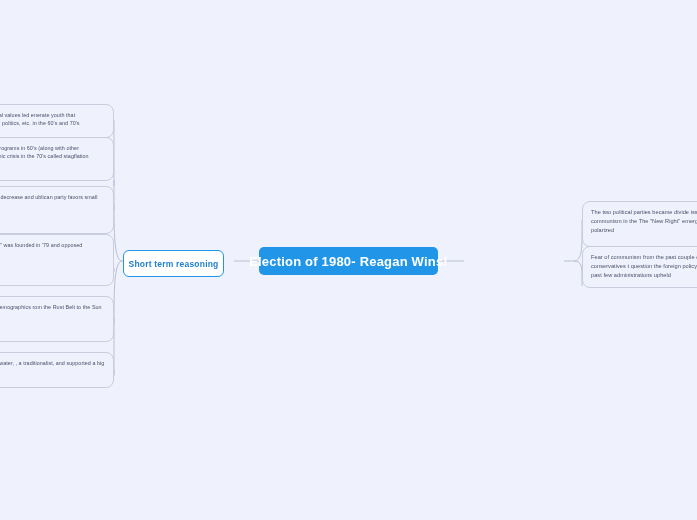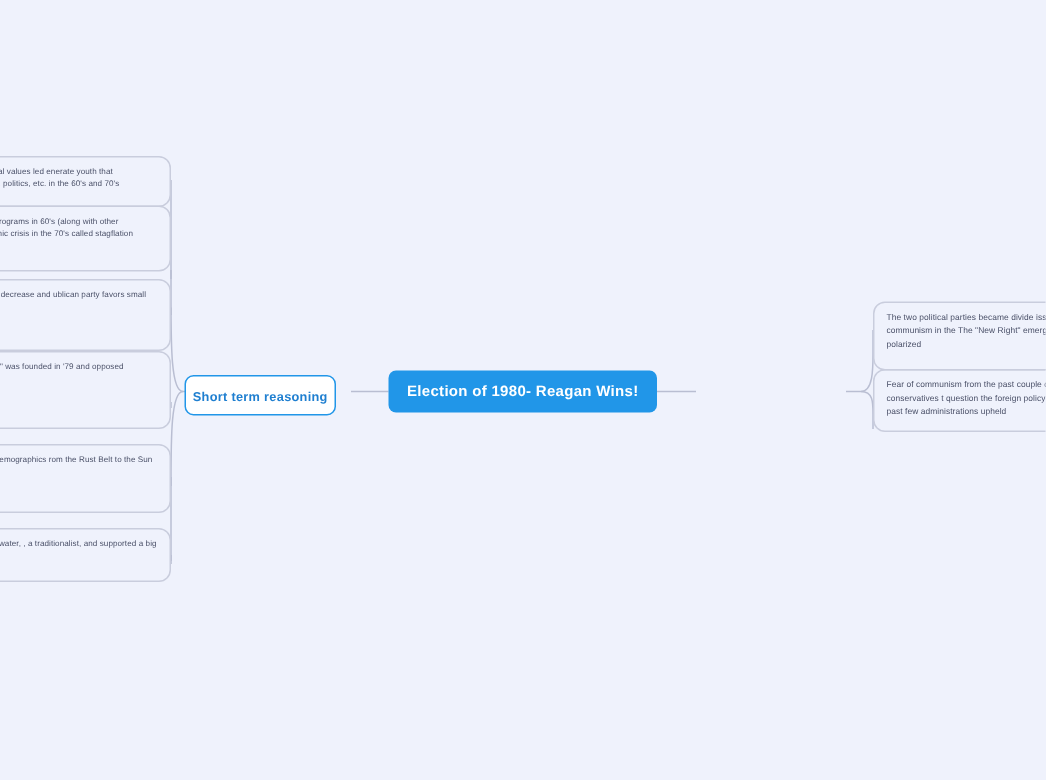--- a/index.html
+++ b/index.html
@@ -30,21 +30,21 @@
     height: 520px;
     pointer-events: none;
   }
 
   
   .central-node {
     position: absolute;
     background: #2196e8;
     color: #ffffff;
     border-radius: 5px;
-    font-size: 10px;
+    font-size: 13px;
     font-weight: bold;
     letter-spacing: 0.2px;
     display: flex;
     align-items: center;
     justify-content: center;
     box-sizing: border-box;
     padding: 0 14px;
     white-space: nowrap;
   }
 

